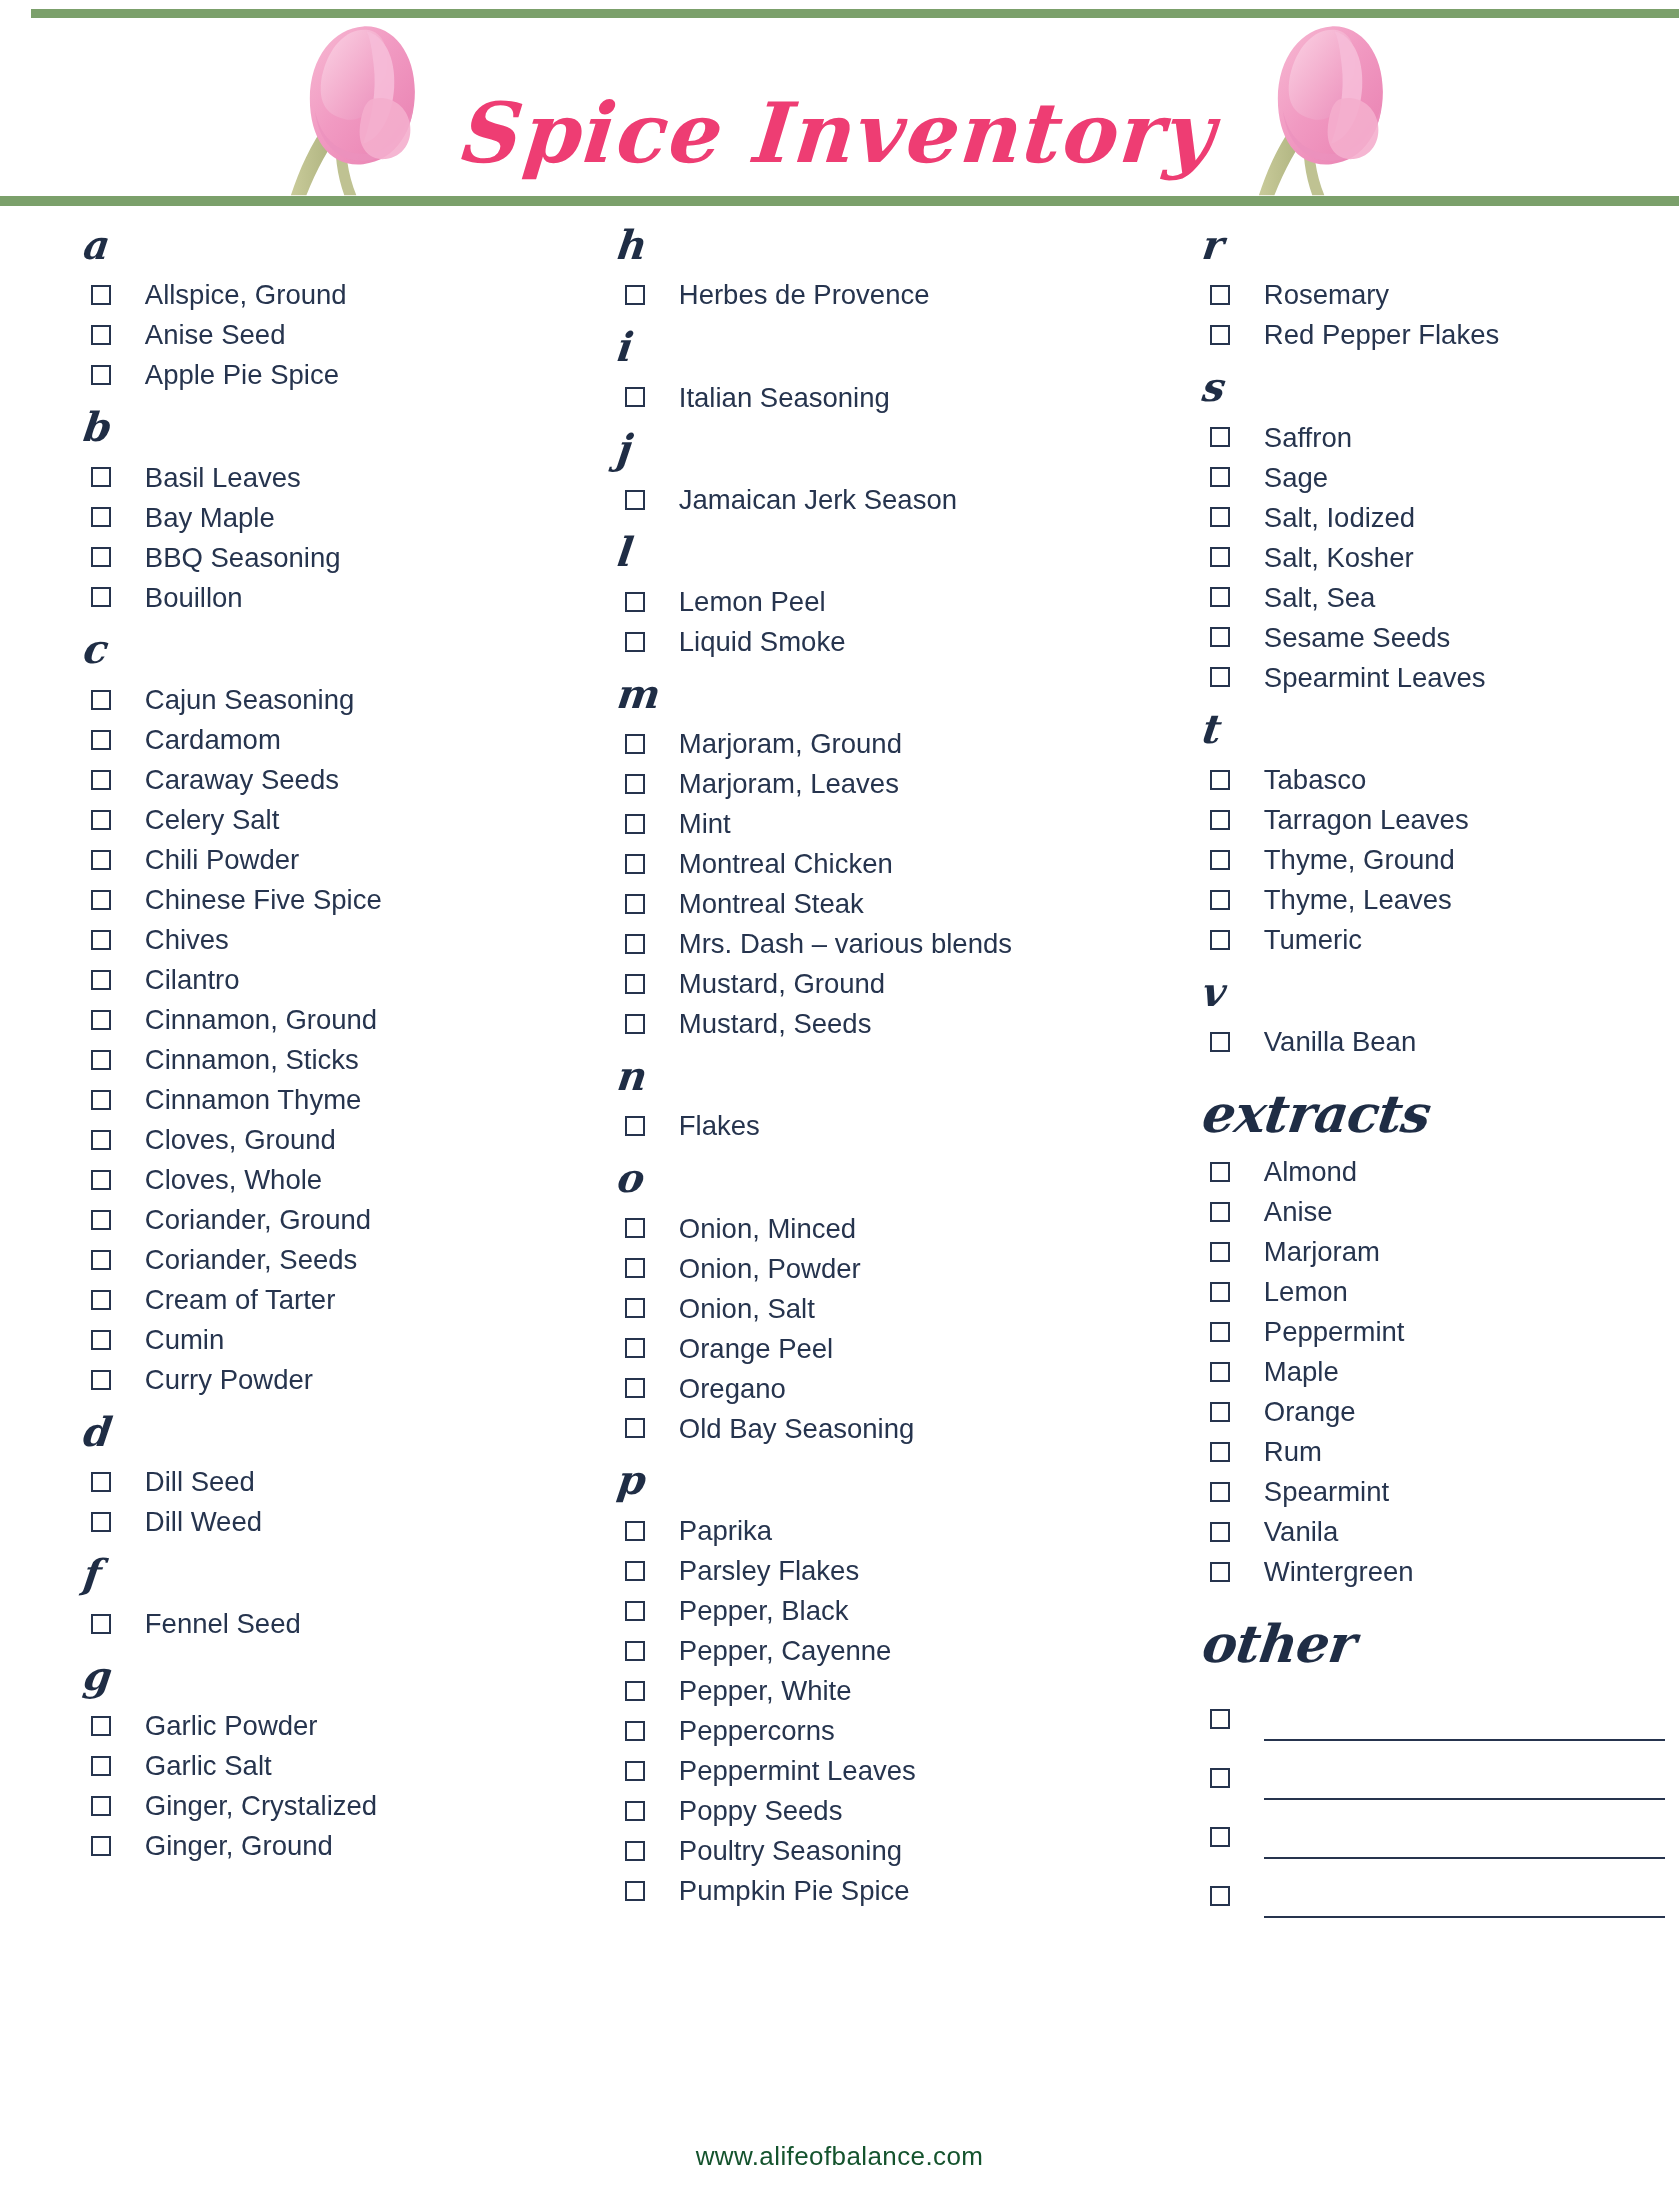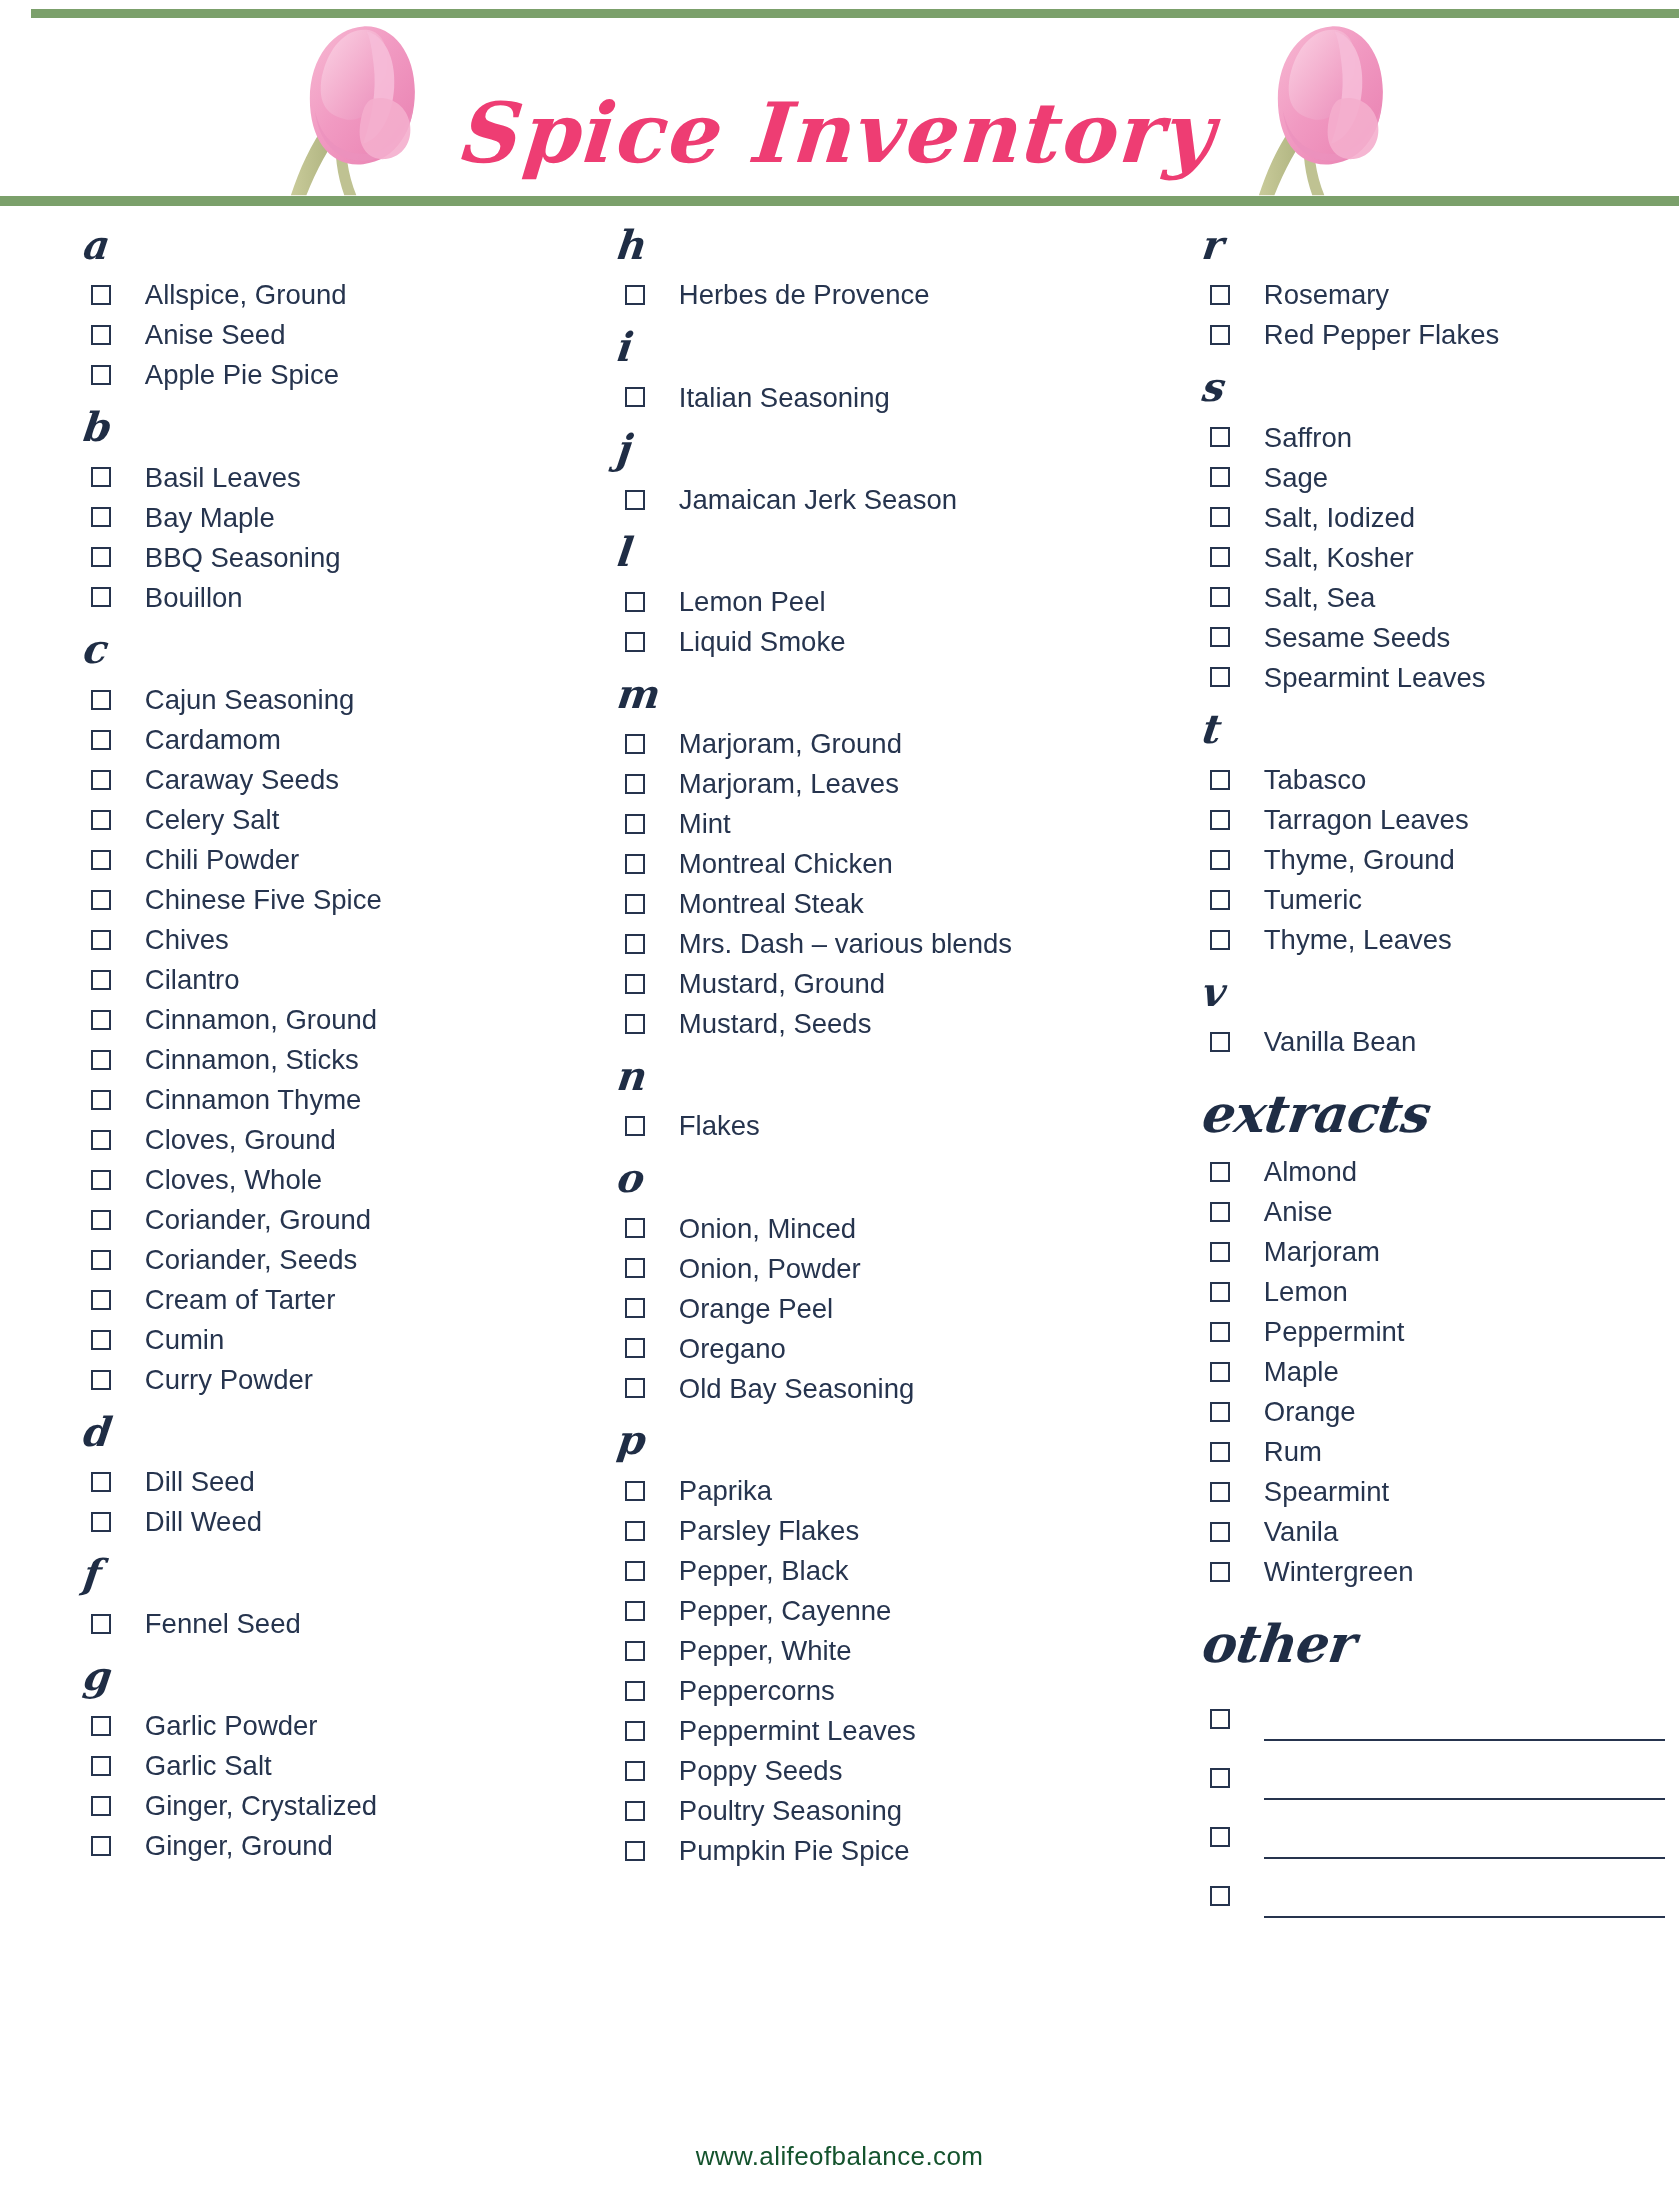--- a/index.html
+++ b/index.html
@@ -441,20 +441,24 @@
         <div class="item">
           <span class="checkbox"></span>
           <span class="item-label">Onion, Minced</span>
         </div>
         <div class="item">
           <span class="checkbox"></span>
           <span class="item-label">Onion, Powder</span>
         </div>
         <div class="item">
           <span class="checkbox"></span>
+          <span class="item-label">Onion, Salt</span>
+        </div>
+        <div class="item">
+          <span class="checkbox"></span>
           <span class="item-label">Orange Peel</span>
         </div>
         <div class="item">
           <span class="checkbox"></span>
           <span class="item-label">Oregano</span>
         </div>
         <div class="item">
           <span class="checkbox"></span>
           <span class="item-label">Old Bay Seasoning</span>
         </div>
@@ -555,25 +559,25 @@
         <div class="item">
           <span class="checkbox"></span>
           <span class="item-label">Tarragon Leaves</span>
         </div>
         <div class="item">
           <span class="checkbox"></span>
           <span class="item-label">Thyme, Ground</span>
         </div>
         <div class="item">
           <span class="checkbox"></span>
+          <span class="item-label">Thyme, Leaves</span>
+        </div>
+        <div class="item">
+          <span class="checkbox"></span>
           <span class="item-label">Tumeric</span>
-        </div>
-        <div class="item">
-          <span class="checkbox"></span>
-          <span class="item-label">Thyme, Leaves</span>
         </div>
       </div>
       <div class="section">
         <div class="section-letter">v</div>
         <div class="item">
           <span class="checkbox"></span>
           <span class="item-label">Vanilla Bean</span>
         </div>
       </div>
       <div class="section">

